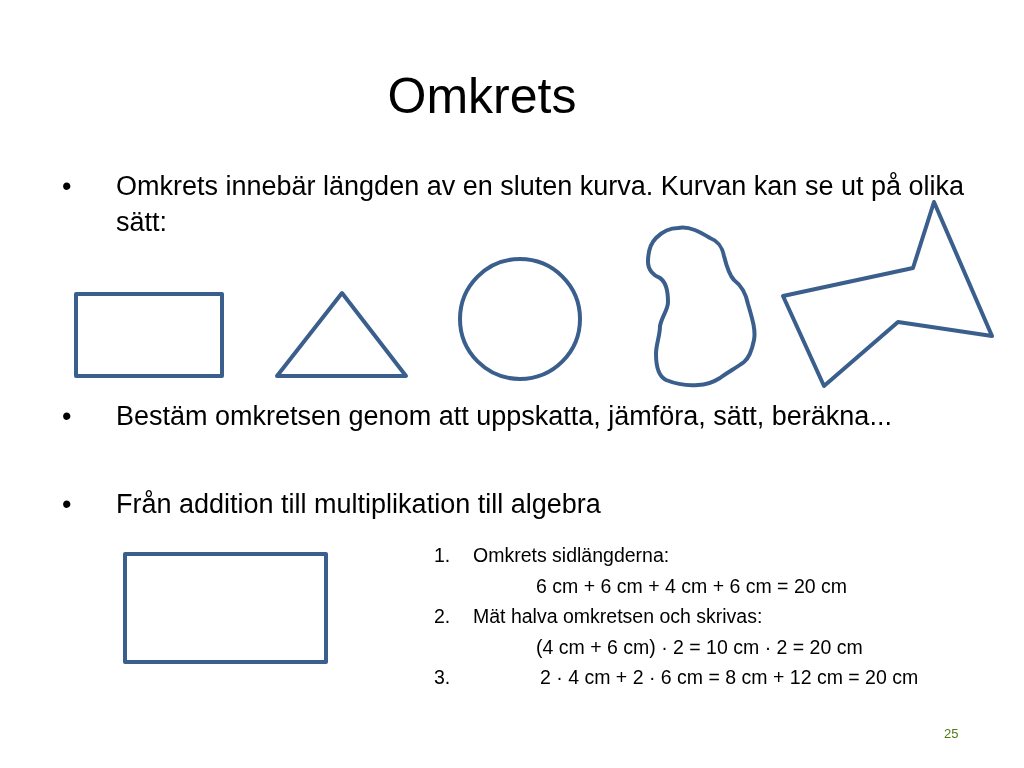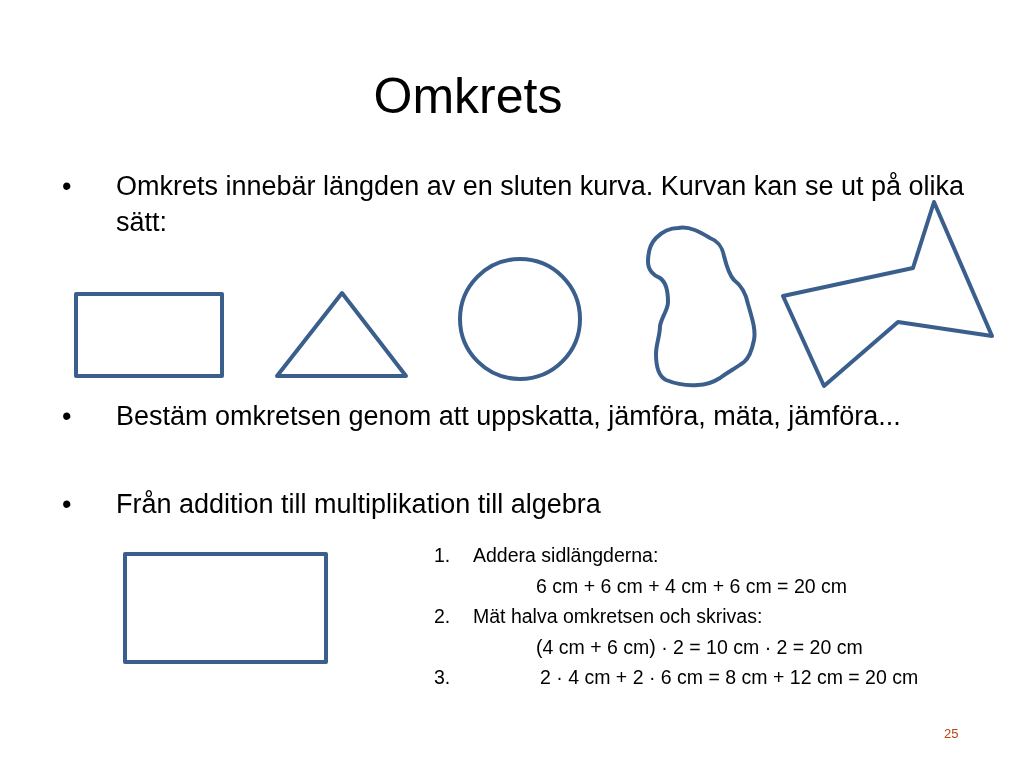--- a/index.html
+++ b/index.html
@@ -1,28 +1,28 @@
 <!DOCTYPE html>
 <html><head>
 <meta charset="utf-8">
 <style>
   html,body{margin:0;padding:0;background:#fff;}
   body{width:1024px;height:768px;position:relative;overflow:hidden;font-family:"Liberation Sans","DejaVu Sans",sans-serif;color:#000;}
-  .title{position:absolute;left:0;width:936px;top:64px;text-align:center;font-size:50px;line-height:64px;}
+  .title{position:absolute;left:0;width:936px;top:64px;text-align:center;font-size:50px;line-height:64px;padding-left:14px;}
   .bullet{position:absolute;left:62px;font-size:27px;line-height:36px;}
   .bullet .dot{position:absolute;left:0;top:0;}
   .bullet .txt{display:block;margin-left:54px;}
   .shapes{position:absolute;left:0;top:0;}
   .steps{position:absolute;left:434px;top:540px;font-size:19.5px;line-height:30.5px;}
   .steps .row{position:relative;white-space:nowrap;}
   .steps .num{position:absolute;left:0;}
   .steps .lbl{margin-left:39px;}
   .steps .eq{margin-left:102px;}
   .steps .eq3{margin-left:106px;}
-  .page-num{position:absolute;left:944px;top:726px;font-size:13px;color:#c2410c;}
+  .page-num{position:absolute;left:944px;top:726px;font-size:13px;color:#4d7c0f;}
 </style>
 </head>
 <body>
 
 <div class="title">Omkrets</div>
 
 <div class="bullet" style="top:168px;width:920px;">
   <span class="dot">•</span>
   <span class="txt">Omkrets innebär längden av en sluten kurva. Kurvan kan se ut på olika sätt:</span>
 </div>
@@ -33,32 +33,32 @@
     <polygon points="342,293 406,376 277,376"></polygon>
     <circle cx="520" cy="319" r="60"></circle>
     <path d="M678,228 C690,226 700,232 710,238 C718,241 722,246 724,256 C727,268 730,276 734,280 C742,286 746,294 748,304 C752,318 756,330 754,340 C752,350 749,358 744,362 C736,368 728,372 720,378 C712,383 706,385 698,385 C688,386 676,384 666,380 C658,376 656,366 656,354 C656,344 660,336 660,326 C662,316 668,310 668,302 C668,292 666,282 660,278 C654,276 648,270 648,262 C648,252 650,244 656,238 C662,232 670,228 678,228 Z"></path>
     <polygon points="783,296 913,268 934,202 992,336 898,322 824,386"></polygon>
     <rect x="125" y="554" width="201" height="108"></rect>
   </g>
 </svg>
 
 <div class="bullet" style="top:398px;width:880px;">
   <span class="dot">•</span>
-  <span class="txt">Bestäm omkretsen genom att uppskatta, jämföra, mäta, jämföra...</span>
+  <span class="txt">Bestäm omkretsen genom att uppskatta, jämföra, sätt, beräkna...</span>
 </div>
 
 <div class="bullet" style="top:486px;width:880px;">
   <span class="dot">•</span>
   <span class="txt">Från addition till multiplikation till algebra</span>
 </div>
 
 <div class="steps">
   <div class="row">
     <span class="num">1.</span>
-    <span class="lbl">Addera sidlängderna:</span>
+    <span class="lbl">Omkrets sidlängderna:</span>
   </div>
   <div class="row"><span class="eq">6 cm + 6 cm + 4 cm + 6 cm = 20 cm</span></div>
   <div class="row">
     <span class="num">2.</span>
     <span class="lbl">Mät halva omkretsen och skrivas:</span>
   </div>
   <div class="row"><span class="eq">(4 cm + 6 cm) · 2 = 10 cm · 2 = 20 cm</span></div>
   <div class="row">
     <span class="num">3.</span>
   </div>

